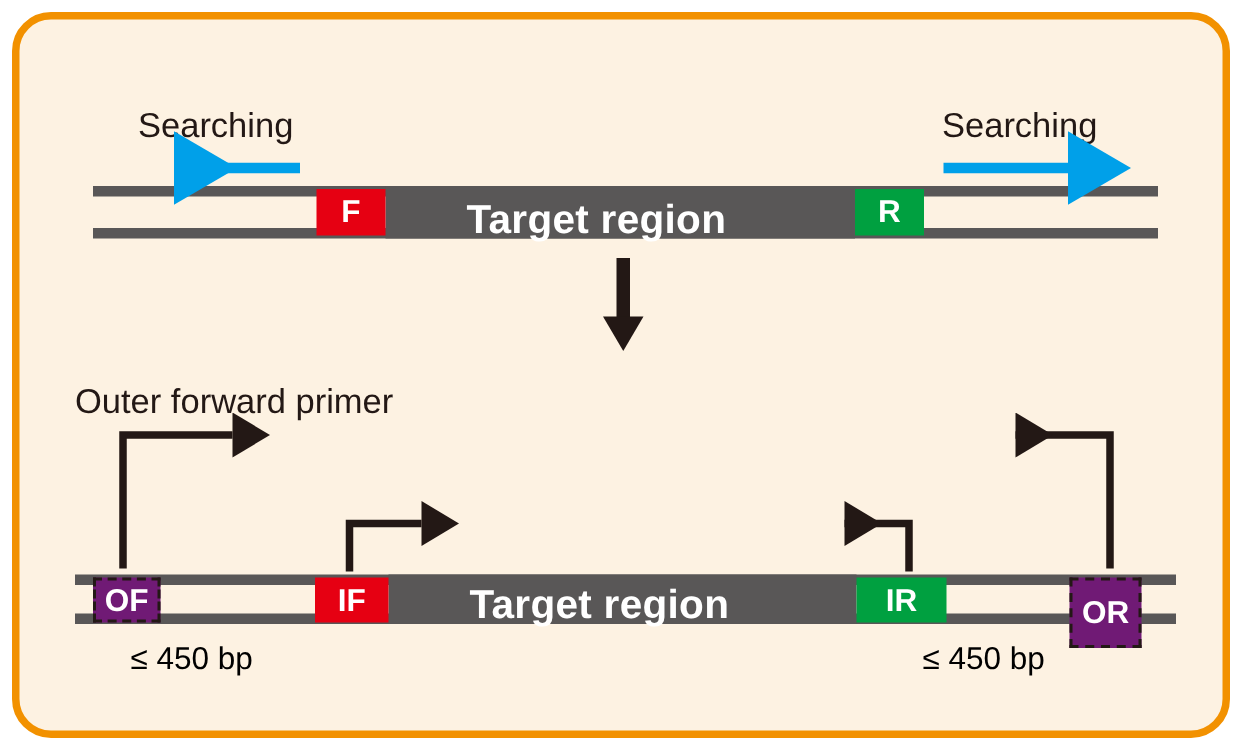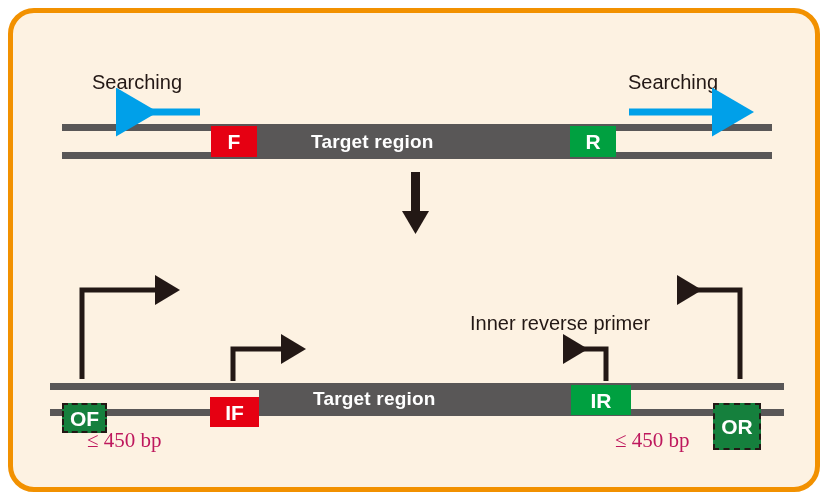--- a/index.html
+++ b/index.html
@@ -22,69 +22,69 @@
     box-sizing:border-box;
     background:#FDF2E2;
     border:5px solid #F29100;
     border-radius:26px;
   }
 
   
   .lbl{
     position:absolute;
     color:#231815;
-    font-size:20px;
+    font-size:23px;
     line-height:1;
     white-space:nowrap;
     font-family:"Liberation Sans", sans-serif;
   }
   .bp{
     position:absolute;
-    color:#be185d;
+    color:#000000;
     font-size:21px;
     white-space:nowrap;
-    font-family:Liberation Serif, serif;
+    font-family:Liberation Sans, sans-serif;
   }
 
   
   .strand{position:absolute;}
   .bar{                       
     position:absolute;
     background:#595757;
     height:7px;
   }
   .targetfill{                
     position:absolute;
     background:#595757;
   }
   .targettxt{
     position:absolute;
     color:#ffffff;
     font-weight:bold;
-    font-size:19px;
+    font-size:27px;
     white-space:nowrap;
     font-family:"Liberation Sans", sans-serif;
     letter-spacing:.2px;
   }
   
   .pbox{
     position:absolute;
     display:flex;
     align-items:center;
     justify-content:center;
     color:#ffffff;
     font-weight:bold;
     font-size:21px;
     font-family:"Liberation Sans", sans-serif;
     box-sizing:border-box;
     line-height:1;
   }
   .pbox.red{background:#E60012;}
   .pbox.green{background:#00A040;}
-  .pbox.blue{background:#15803d;border:2px dashed #231815;margin-top:18px;}
+  .pbox.blue{background:#701a75;border:2px dashed #231815;}
 
   
   svg.ov{position:absolute;left:0;top:0;width:834px;height:504px;overflow:visible;pointer-events:none;}
 </style>
 </head>
 <body>
 
 <div id="stage">
 
   <div id="frame"></div>
@@ -99,36 +99,36 @@
 
     <div class="targetfill" style="left:257px;top:124px;width:313px;height:35px;"></div>
 
     <div class="targettxt" style="left:311px;top:131px;">Target region</div>
 
     <div class="pbox red" style="left:211px;top:126px;width:46px;height:31px;">F</div>
 
     <div class="pbox green" style="left:570px;top:126px;width:46px;height:31px;">R</div>
   </div>
 
+  <div class="lbl" style="left:50px;top:256px;">Outer forward primer</div>
 
 
-  <div class="lbl" style="left:470px;top:313px;">Inner reverse primer</div>
 
 
   <div class="strand">
     <div class="bar" style="left:50px;top:383px;width:734px;"></div>
     <div class="bar" style="left:50px;top:409px;width:734px;"></div>
 
     <div class="targetfill" style="left:259px;top:383px;width:312px;height:33px;"></div>
 
     <div class="targettxt" style="left:313px;top:388px;">Target region</div>
 
     <div class="pbox blue" style="left:62px;top:385px;width:45px;height:30px;">OF</div>
 
-    <div class="pbox red" style="left:210px;top:385px;width:49px;height:30px;margin-top:12px;">IF</div>
+    <div class="pbox red" style="left:210px;top:385px;width:49px;height:30px;">IF</div>
 
     <div class="pbox green" style="left:571px;top:385px;width:60px;height:30px;">IR</div>
 
     <div class="pbox blue" style="left:713px;top:385px;width:48px;height:47px;">OR</div>
   </div>
 
   <div class="bp" style="left:87px;top:428px;">≤ 450 bp</div>
 
   <div class="bp" style="left:615px;top:428px;">≤ 450 bp</div>
 

